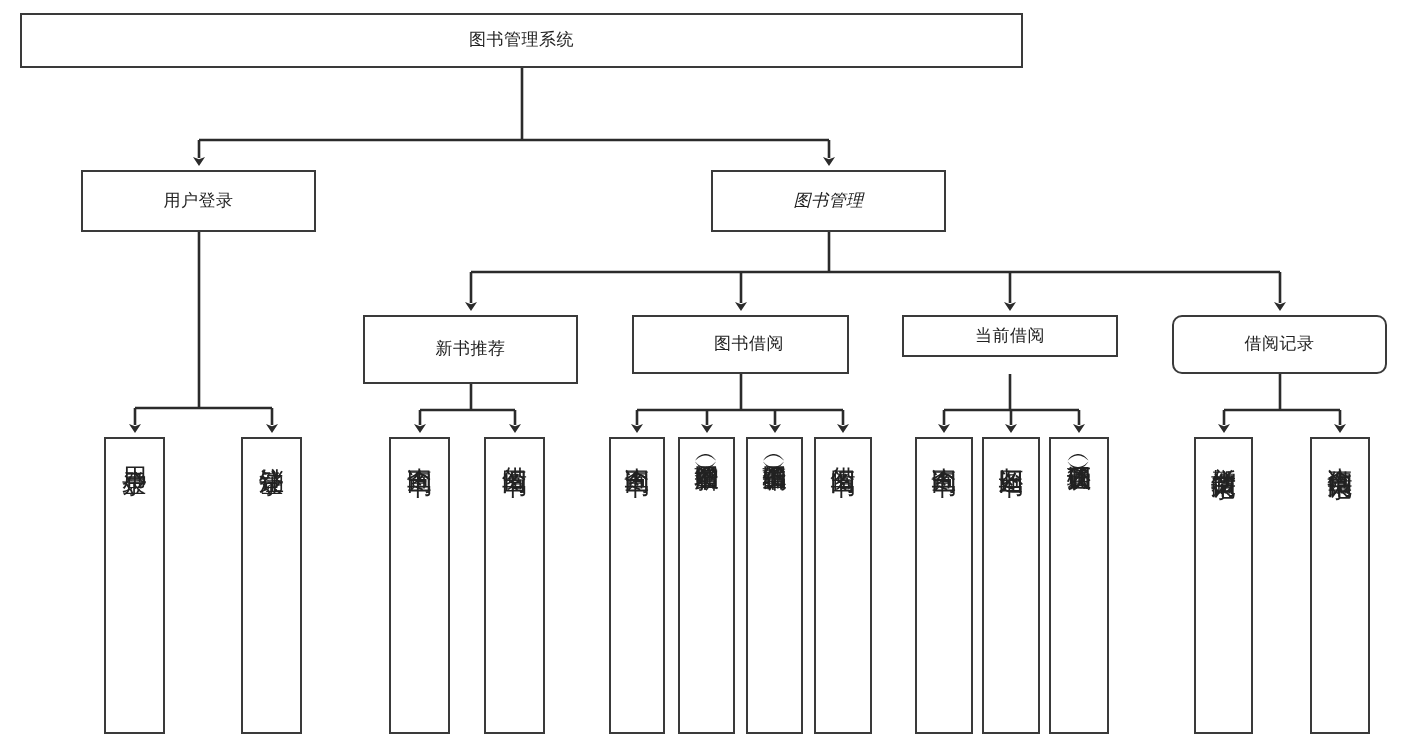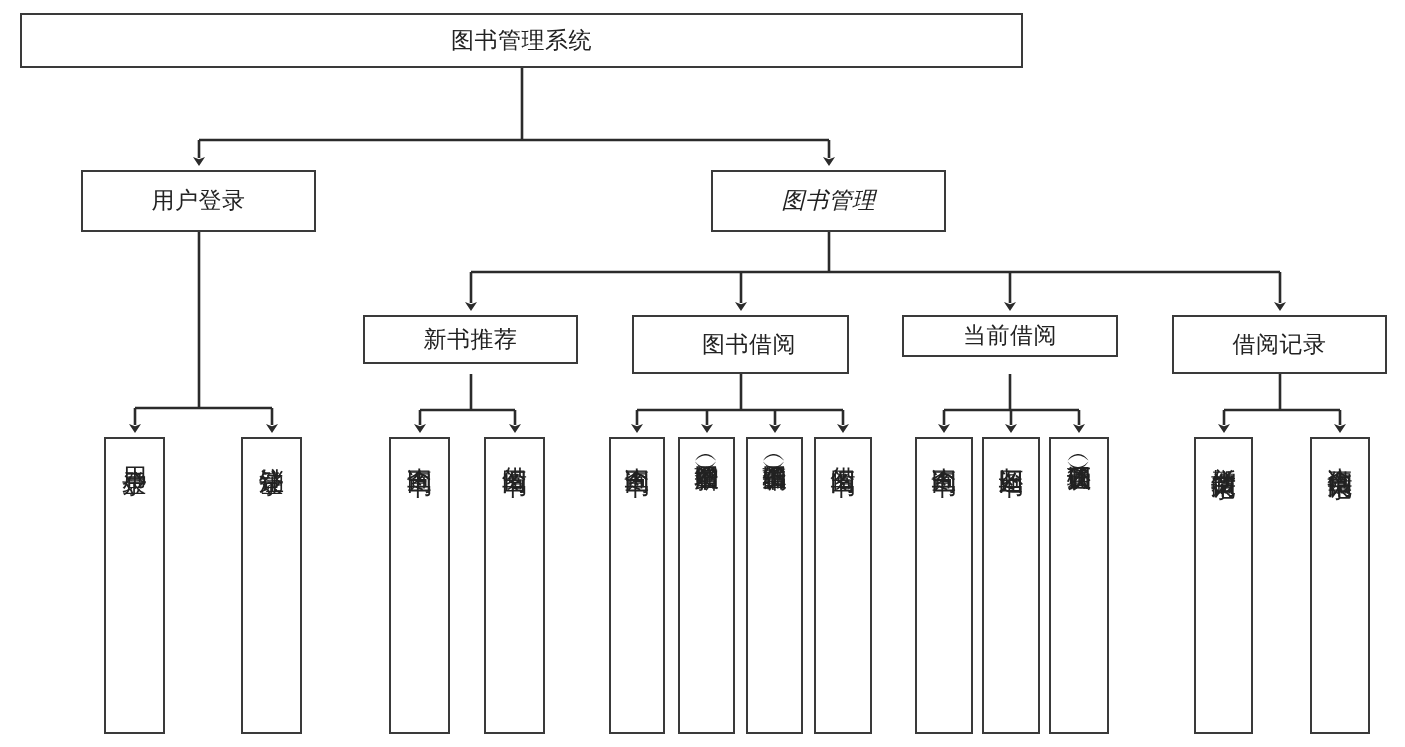--- a/index.html
+++ b/index.html
@@ -36,21 +36,21 @@
     justify-content: center;
     overflow: hidden;
   }
   .node-label {
     color: #222222;
     letter-spacing: 0.5px;
     line-height: 1.18;
     white-space: nowrap;
   }
   .node.horizontal .node-label {
-    font-size: 23px;
+    font-size: 17px;
   }
   .node.vertical {
     align-items: flex-start;
     justify-content: center;
     padding-top: 8px;
   }
   .node.vertical .node-label {
     writing-mode: vertical-rl;
     text-orientation: upright;
     font-size: 25px;
@@ -122,30 +122,30 @@
   <div id="node-layer">
       <div class="node horizontal" style="left: 20px; top: 13px; width: 1003px; height: 55px; border-color: rgb(58, 58, 58); background: rgb(255, 255, 255);">
         <span class="node-label" style="color: rgb(34, 34, 34);">图书管理系统</span>
       </div>
       <div class="node horizontal" style="left: 81px; top: 170px; width: 235px; height: 62px; border-color: rgb(58, 58, 58); background: rgb(255, 255, 255);">
         <span class="node-label" style="color: rgb(34, 34, 34);">用户登录</span>
       </div>
       <div class="node horizontal" style="left: 711px; top: 170px; width: 235px; height: 62px; border-color: rgb(58, 58, 58); background: rgb(255, 255, 255);">
         <span class="node-label" style="color: rgb(34, 34, 34); font-style: italic;">图书管理</span>
       </div>
-      <div class="node horizontal" style="left: 363px; top: 315px; width: 215px; height: 49px; border-color: rgb(58, 58, 58); background: rgb(255, 255, 255);">
+      <div class="node horizontal" style="left: 363px; top: 315px; width: 215px; height: 69px; border-color: rgb(58, 58, 58); background: rgb(255, 255, 255);">
         <span class="node-label" style="color: rgb(34, 34, 34);">新书推荐</span>
       </div>
       <div class="node horizontal" style="left: 632px; top: 315px; width: 217px; height: 59px; border-color: rgb(58, 58, 58); background: rgb(255, 255, 255);">
         <span class="node-label" style="color: rgb(34, 34, 34); margin-left: 17px;">图书借阅</span>
       </div>
       <div class="node horizontal" style="left: 902px; top: 315px; width: 216px; height: 42px; border-color: rgb(58, 58, 58); background: rgb(255, 255, 255);">
         <span class="node-label" style="color: rgb(34, 34, 34);">当前借阅</span>
       </div>
-      <div class="node horizontal" style="left: 1172px; top: 315px; width: 215px; height: 59px; border-color: rgb(58, 58, 58); background: rgb(255, 255, 255);">
+      <div class="node horizontal" style="left: 1172px; top: 315px; width: 215px; height: 59px; border-color: rgb(58, 58, 58); background: rgb(255, 255, 255); border-radius: 10px;">
         <span class="node-label" style="color: rgb(34, 34, 34);">借阅记录</span>
       </div>
       <div class="node vertical" style="left: 104px; top: 437px; width: 61px; height: 297px; border-color: rgb(58, 58, 58); background: rgb(255, 255, 255);">
         <span class="node-label" style="color: rgb(34, 34, 34);">用户登录</span>
       </div>
       <div class="node vertical" style="left: 241px; top: 437px; width: 61px; height: 297px; border-color: rgb(58, 58, 58); background: rgb(255, 255, 255);">
         <span class="node-label" style="color: rgb(34, 34, 34);">注销登录</span>
       </div>
       <div class="node vertical" style="left: 389px; top: 437px; width: 61px; height: 297px; border-color: rgb(58, 58, 58); background: rgb(255, 255, 255);">
         <span class="node-label" style="color: rgb(34, 34, 34);">查询图书</span>

